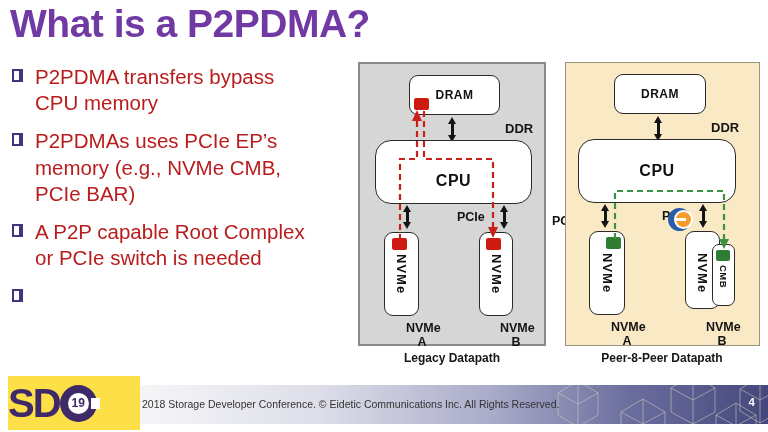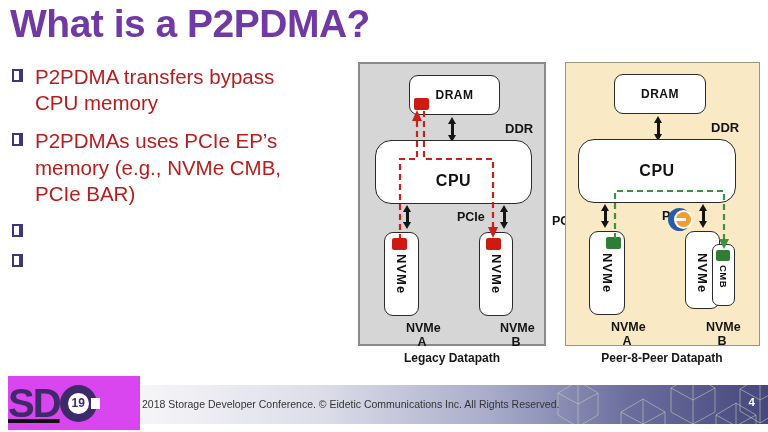--- a/index.html
+++ b/index.html
@@ -75,22 +75,22 @@
   .footer-bar {
     position:absolute; left:0; top:385px; width:768px; height:39px;
     background:linear-gradient(90deg,#ffffff 0%,#f4f4f7 20%,#dcdde8 42%,#a9abc9 64%,#6b6e9d 82%,#45477c 100%);
     padding-left:28px;
   }
   .footer-text { position:absolute; left:142px; top:13px; font-size:10.5px; color:#333; }
   .page-num { position:absolute; right:13px; top:11px; color:#ffffff; font-size:11.5px; font-weight:bold; }
   .cubes { position:absolute; right:0; top:0; }
 
   .sdc-logo {
-    position:absolute; left:8px; top:376px; width:132px; height:54px; background:#d946ef;
-    display:flex; align-items:center;text-decoration:underline;
+    position:absolute; left:8px; top:376px; width:132px; height:54px; background:#fde047;
+    display:flex; align-items:center;
   }
   .sdc-sd { font-size:40px; font-weight:bold; color:#3e2a69; letter-spacing:-2px; }
   .sdc-c { position:relative; display:inline-block; width:37px; height:37px; border-radius:50%; background:#3e2a69; margin-left:0px; }
   .sdc-c::before { content:""; position:absolute; inset:8px; background:#fff; border-radius:50%; }
   .sdc-c::after  { content:""; position:absolute; right:-3px; top:13px; width:9px; height:11px; background:#fff; }
   .sdc-year { position:absolute; left:12px; top:11px; z-index:1; font-size:12px; font-weight:bold; color:#3e2a69; }
 </style>
 </head>
 <body>
 
@@ -105,20 +105,22 @@
 CPU memory</span>
     </li>
     <li>
       <span class="bmark"></span>
       <span class="btext">P2PDMAs uses PCIe EP’s
 memory (e.g., NVMe CMB,
 PCIe BAR)</span>
     </li>
     <li>
       <span class="bmark"></span>
+      <span class="btext">A P2P capable Root Complex
+or PCIe switch is needed</span>
     </li>
     <li>
       <span class="bmark"></span>
     </li>
   </ul>
 
   <div class="panel" id="legacy-panel">
 
     <div class="dbox dram" style="left:49px; top:11px; width:91px; height:40px;">
       <span>DRAM</span>

